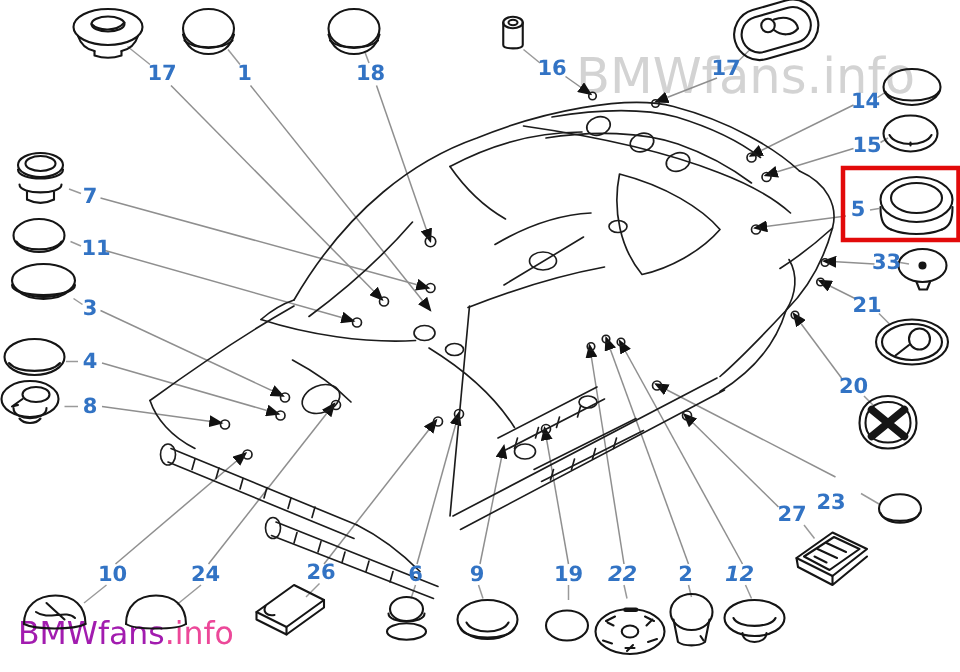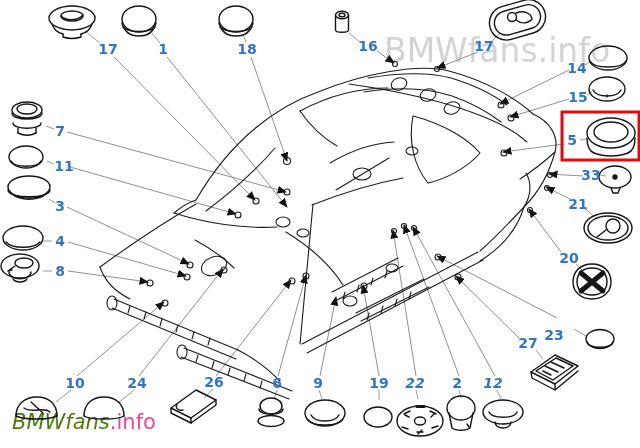--- a/index.html
+++ b/index.html
@@ -3,21 +3,21 @@
 <meta charset="utf-8">
 <style>
   html,body{margin:0;padding:0;background:#ffffff;}
   .stage{
     position:relative;width:640px;height:448px;background:#ffffff;overflow:hidden;
     font-family:"DejaVu Sans","Liberation Sans",sans-serif;
   }
   .watermark{position:absolute;white-space:nowrap;pointer-events:none;}
   .wm-top{left:384px;top:31px;font-size:33px;color:#d3d3d3;font-weight:normal;letter-spacing:0;}
   .wm-bottom{left:12px;top:410px;font-size:21px;}
-  .wm-bottom .wm-a{color:#4d7c0f;font-style:italic;}
+  .wm-bottom .wm-a{color:#a21caf;}
   .wm-bottom .wm-b{color:#ec4899;}
   svg.diagram{position:absolute;left:0;top:0;}
   .part-label{
     position:absolute;transform:translate(-50%,-50%);
     font-size:14px;font-weight:bold;color:#3273c4;line-height:1;cursor:pointer;
   }
 </style>
 </head>
 <body>
 

